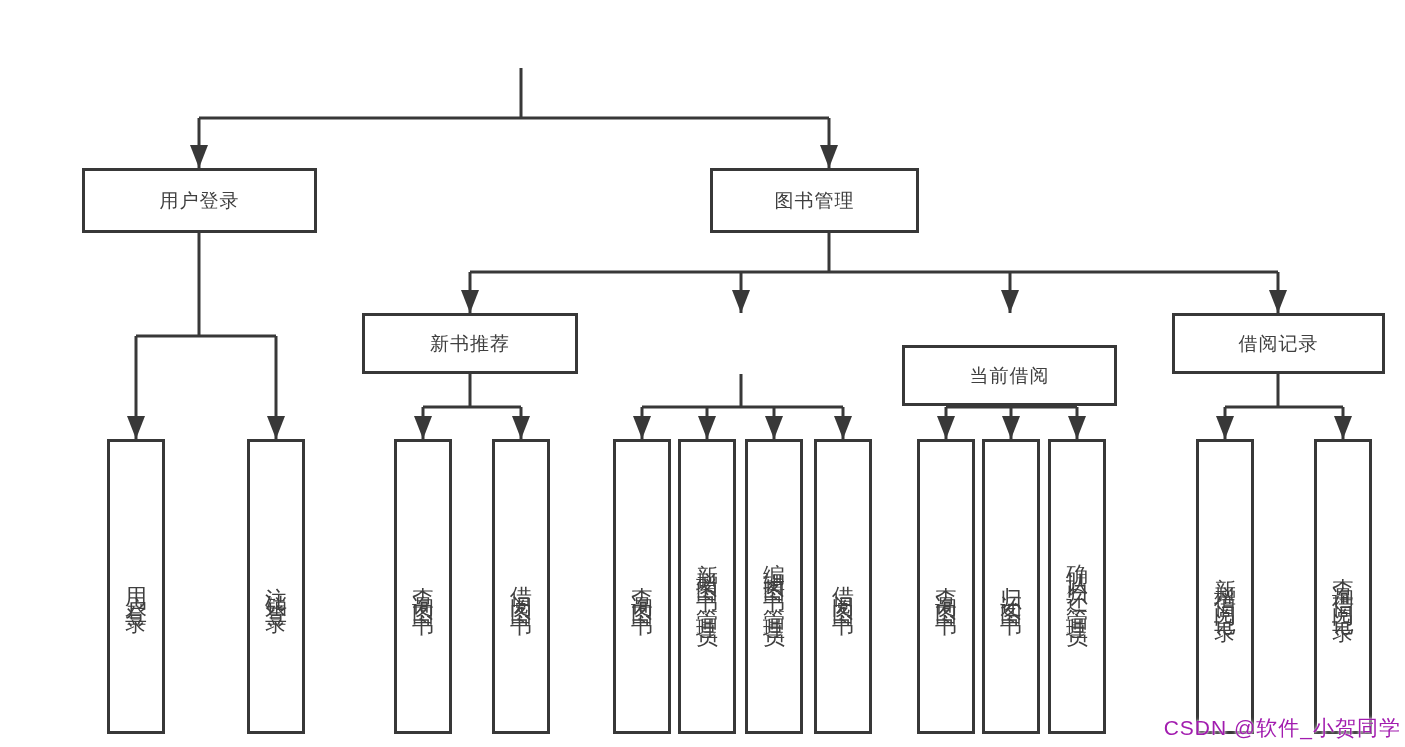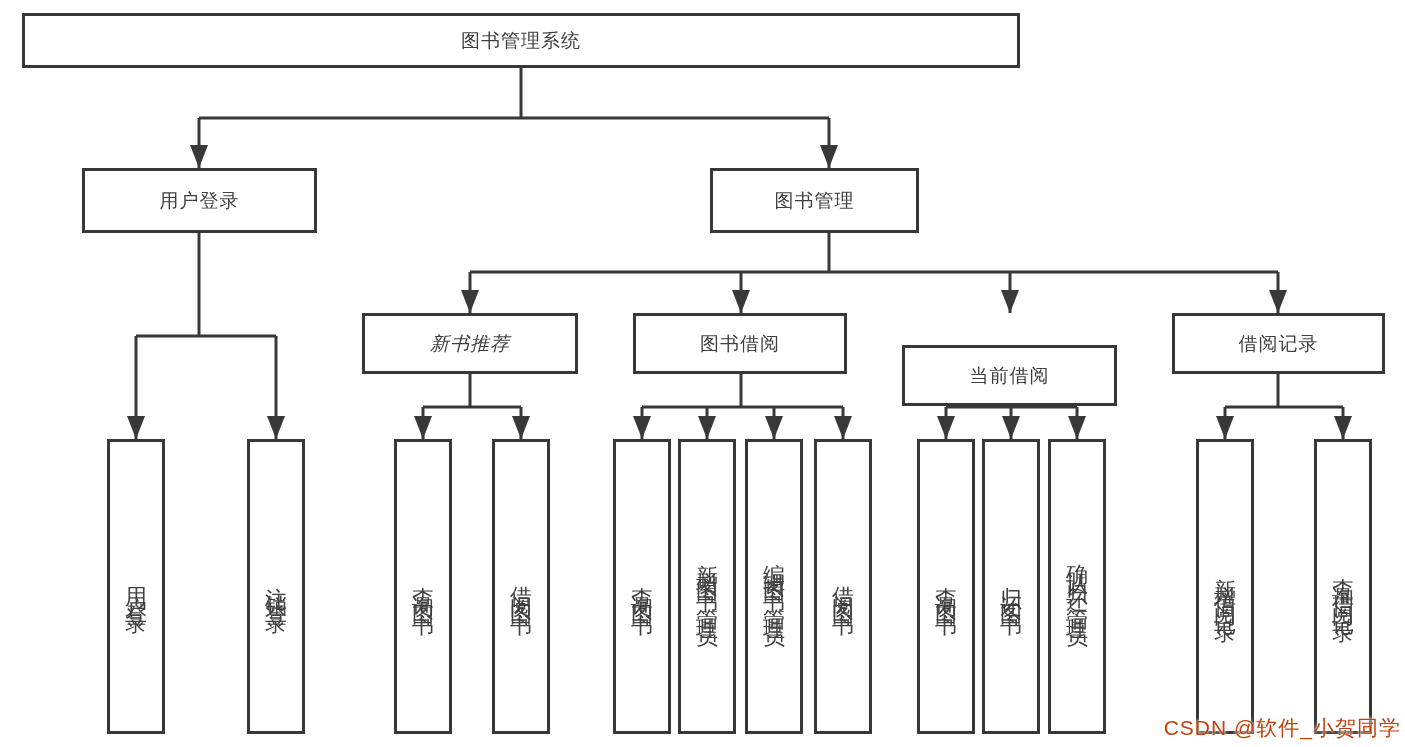--- a/index.html
+++ b/index.html
@@ -34,21 +34,21 @@
     font-size: 22px;
     letter-spacing: 9px;
     line-height: 1;
     white-space: nowrap;
   }
   .watermark {
     position: absolute;
     right: 4px;
     bottom: 5px;
     font-size: 21px;
-    color: #c2410c;
+    color: #a21caf;
     letter-spacing: 1px;
     z-index: 5;
     text-shadow: 0 0 2px #ffffff, 0 0 4px #ffffff;
   }
 </style>
 </head>
 <body>
 
 <div class="stage">
 
@@ -88,36 +88,30 @@
       <line x1="946" y1="407" x2="946" y2="439" marker-end="url(#ah)"></line>
       <line x1="1011" y1="407" x2="1011" y2="439" marker-end="url(#ah)"></line>
       <line x1="1077" y1="407" x2="1077" y2="439" marker-end="url(#ah)"></line>
 
       <path d="M1278 374 V407 M1225 407 H1343"></path>
       <line x1="1225" y1="407" x2="1225" y2="439" marker-end="url(#ah)"></line>
       <line x1="1343" y1="407" x2="1343" y2="439" marker-end="url(#ah)"></line>
     </g>
   </svg>
 
-  <div class="node hbox" style="left:22px; top:13px; width:998px; height:55px;">
-    <span>图书管理系统</span>
-  </div>
 
   <div class="node hbox" style="left:82px; top:168px; width:235px; height:65px;">
     <span>用户登录</span>
   </div>
   <div class="node hbox" style="left:710px; top:168px; width:209px; height:65px;">
     <span>图书管理</span>
   </div>
 
-  <div class="node hbox" style="left:362px; top:313px; width:216px; height:61px;font-style:italic;">
+  <div class="node hbox" style="left:362px; top:313px; width:216px; height:61px;">
     <span>新书推荐</span>
-  </div>
-  <div class="node hbox" style="left:633px; top:313px; width:214px; height:61px;">
-    <span>图书借阅</span>
   </div>
   <div class="node hbox" style="left:902px; top:313px; width:215px; height:61px;margin-top:32px;">
     <span>当前借阅</span>
   </div>
   <div class="node hbox" style="left:1172px; top:313px; width:213px; height:61px;">
     <span>借阅记录</span>
   </div>
 
   <div class="node vbox" style="left:107px; top:439px; width:58px; height:295px;">
     <span class="vtext">用户登录</span>

